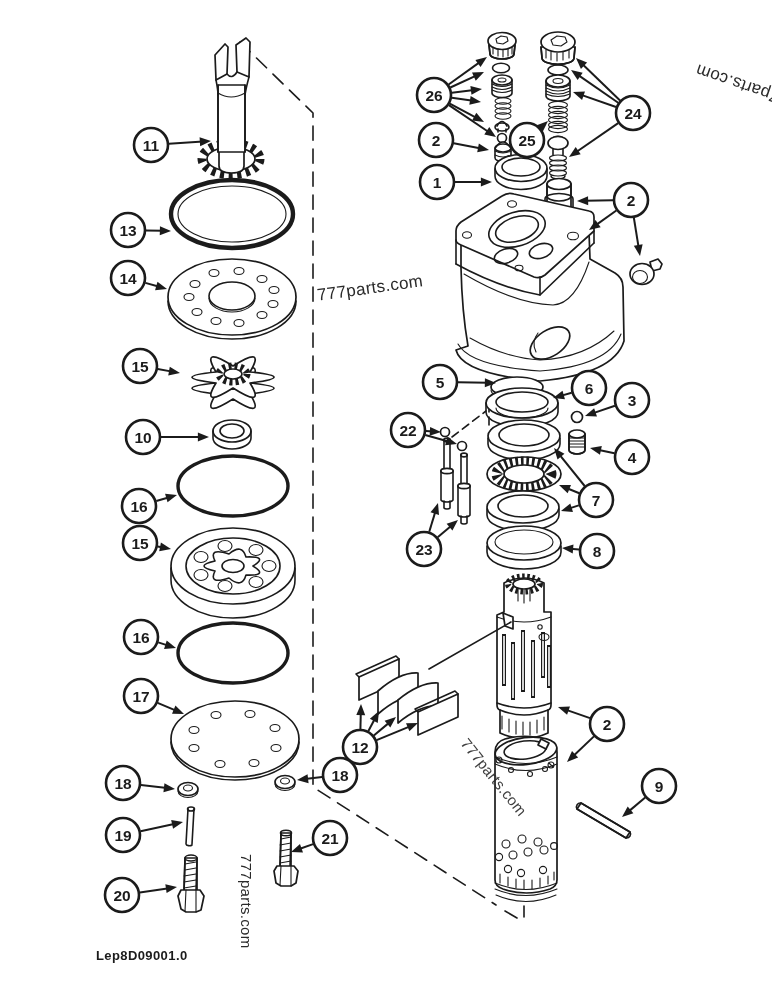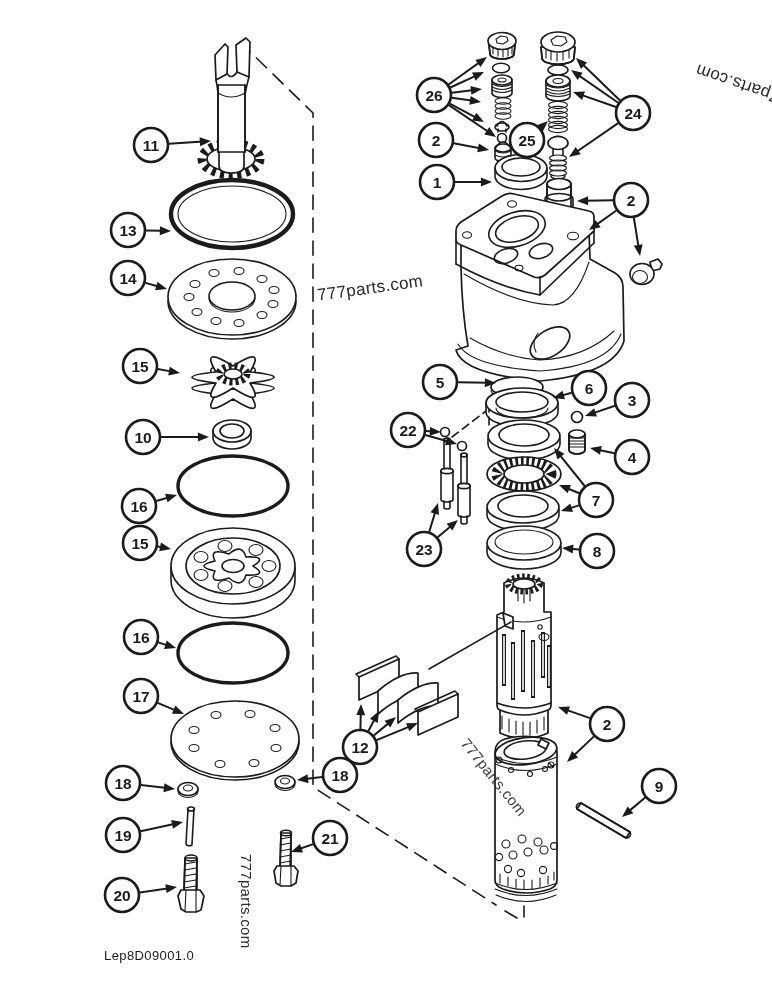--- a/index.html
+++ b/index.html
@@ -12,21 +12,21 @@
   .thin{stroke-width:1.1;}
   .bold{stroke-width:3.4;}
   .xbold{stroke-width:4.4;}
   .dash{stroke-dasharray:14 9;}
   .teeth{fill:none;stroke:#1b1b1b;}
   .wm{position:absolute;font-size:17px;letter-spacing:.3px;color:#2a2a2a;white-space:nowrap;}
   .wm0{left:316px;top:286px;transform:rotate(-8deg);transform-origin:0 0;}
   .wm1{left:794px;top:113px;transform:rotate(199deg);transform-origin:0 0;}
   .wm2{left:255px;top:854px;font-size:15px;transform:rotate(90deg);transform-origin:0 0;}
   .wm3{left:471px;top:735px;font-size:15px;transform:rotate(51deg);transform-origin:0 0;opacity:.9;}
-  .drawing-number{position:absolute;left:104px;top:948px;font-size:13px;font-weight:400;letter-spacing:.4px;}
+  .drawing-number{position:absolute;left:96px;top:948px;font-size:13px;font-weight:700;letter-spacing:.4px;}
   .balloon{fill:#ffffff;stroke:#1b1b1b;}
   .balloon-label{font-family:"Liberation Sans",sans-serif;font-weight:700;fill:#1b1b1b;}
   .arrow{stroke:#1b1b1b;stroke-width:2;fill:none;}
   .arrowhead{fill:#1b1b1b;stroke:none;}
 </style>
 </head>
 <body>
 
 <div class="canvas">
 

